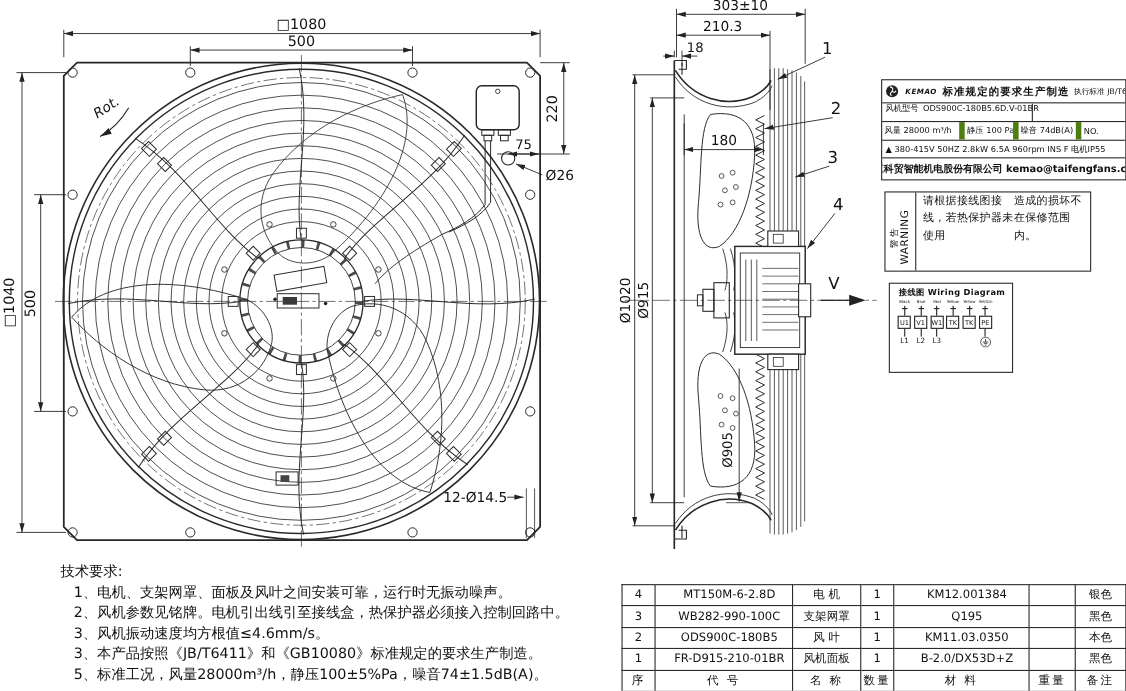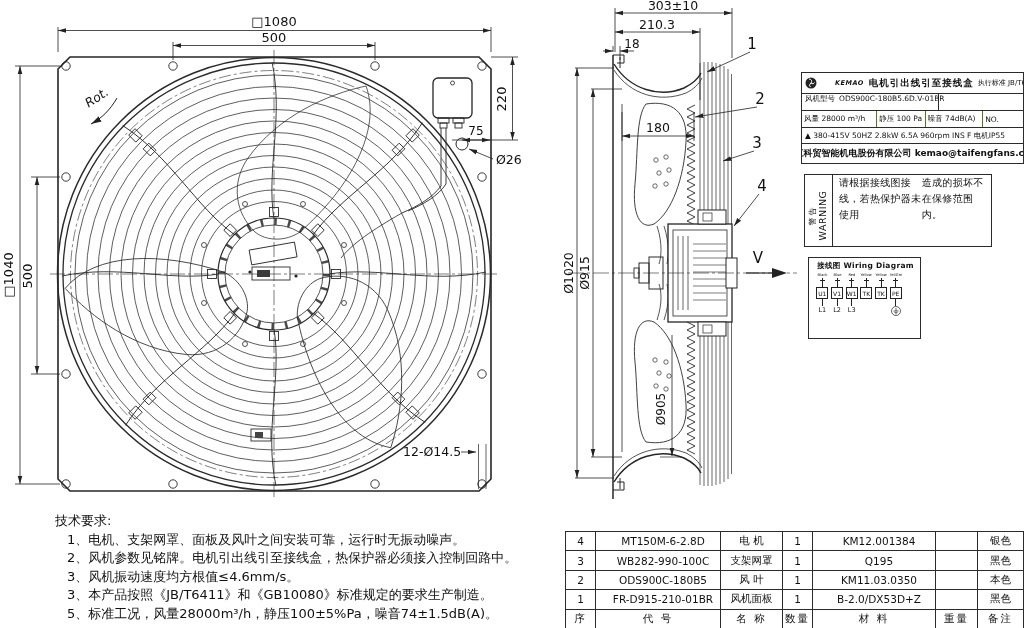--- a/index.html
+++ b/index.html
@@ -7,26 +7,26 @@
        font-family:"DejaVu Sans","Liberation Sans",sans-serif;color:#111;}
   .abs{position:absolute;}
   svg text{fill:#111;font-family:"DejaVu Sans","Liberation Sans",sans-serif;}
   
   .plate{left:801px;top:72px;width:221px;height:90px;border:1.4px solid #2b2b2b;display:flex;flex-direction:column;font-size:7.5px;}
   .plate .row{border-bottom:1px solid #2b2b2b;display:flex;align-items:center;box-sizing:border-box;padding:0 3px;white-space:nowrap;overflow:hidden;}
   .plate .row:last-child{border-bottom:none;}
   .r1{height:21px;font-size:9px;}
   .r1 .title{font-weight:bold;font-size:9.5px;margin:0 4px 0 5px;letter-spacing:1px;}
   .r1 .std{font-size:7px;margin-left:auto;}
-  .logo{display:flex;align-items:center;gap:18px;}
+  .logo{display:flex;align-items:center;gap:6px;}
   .brand{font-style:italic;font-weight:bold;font-size:6.5px;letter-spacing:.5px;}
   .r2{height:17px;}
   .r2 .cellL{width:62%;border-right:1px solid #2b2b2b;height:100%;display:flex;align-items:flex-start;gap:4px;}
   .r3{height:17px;padding:0!important;}
-  .r3 .c{height:100%;display:flex;align-items:center;padding:0 2px;border-right:1px solid #4d7c0f;box-sizing:border-box;white-space:nowrap;overflow:hidden;}
+  .r3 .c{height:100%;display:flex;align-items:center;padding:0 2px;border-right:5px solid #4d7c0f;box-sizing:border-box;white-space:nowrap;overflow:hidden;}
   .r3 .c:last-child{border-right:none;text-align:right;}
   .r4{height:16px;font-size:7.5px;}
   .r5{height:19px;font-size:9px;font-weight:bold;justify-content:center;}
   
   .warn{left:804px;top:174px;width:186px;height:71px;border:1.2px solid #2b2b2b;display:flex;}
   .warn-side{width:27px;border-right:1px solid #2b2b2b;position:relative;overflow:visible;}
   .warn-rot{position:absolute;left:-22px;top:27px;width:71px;height:27px;transform:rotate(-90deg);
             display:flex;flex-direction:column;align-items:center;justify-content:center;line-height:1.05;}
   .warn-rot .cn{font-size:8px;letter-spacing:2px;}
   .warn-rot .en{font-size:9.5px;letter-spacing:.5px;}
@@ -315,21 +315,21 @@
 
 <div class="abs plate">
   <div class="row r1">
     <span class="logo">
       <svg width="12" height="12" viewBox="0 0 12 12">
         <circle cx="6" cy="6" r="5.5" fill="#222"></circle>
         <path d="M6,6 Q8,2.5 4,2 M6,6 Q8.5,8 9.5,5.5 M6,6 Q3,8.5 5.5,10" stroke="#fff" stroke-width="1" fill="none"></path>
       </svg>
       <span class="brand">KEMAO</span>
     </span>
-    <span class="title">电机引出线引至接线盒</span>
+    <span class="title">标准规定的要求生产制造</span>
     <span class="std"><span>执行标准</span> <span>JB/T6411</span></span>
   </div>
   <div class="row r2">
     <span class="cellL">
         <span>风机型号</span>
         <span>ODS900C-180B5.6D.V-01BR</span>
       </span>
     <span></span>
   </div>
   <div class="row r3">

